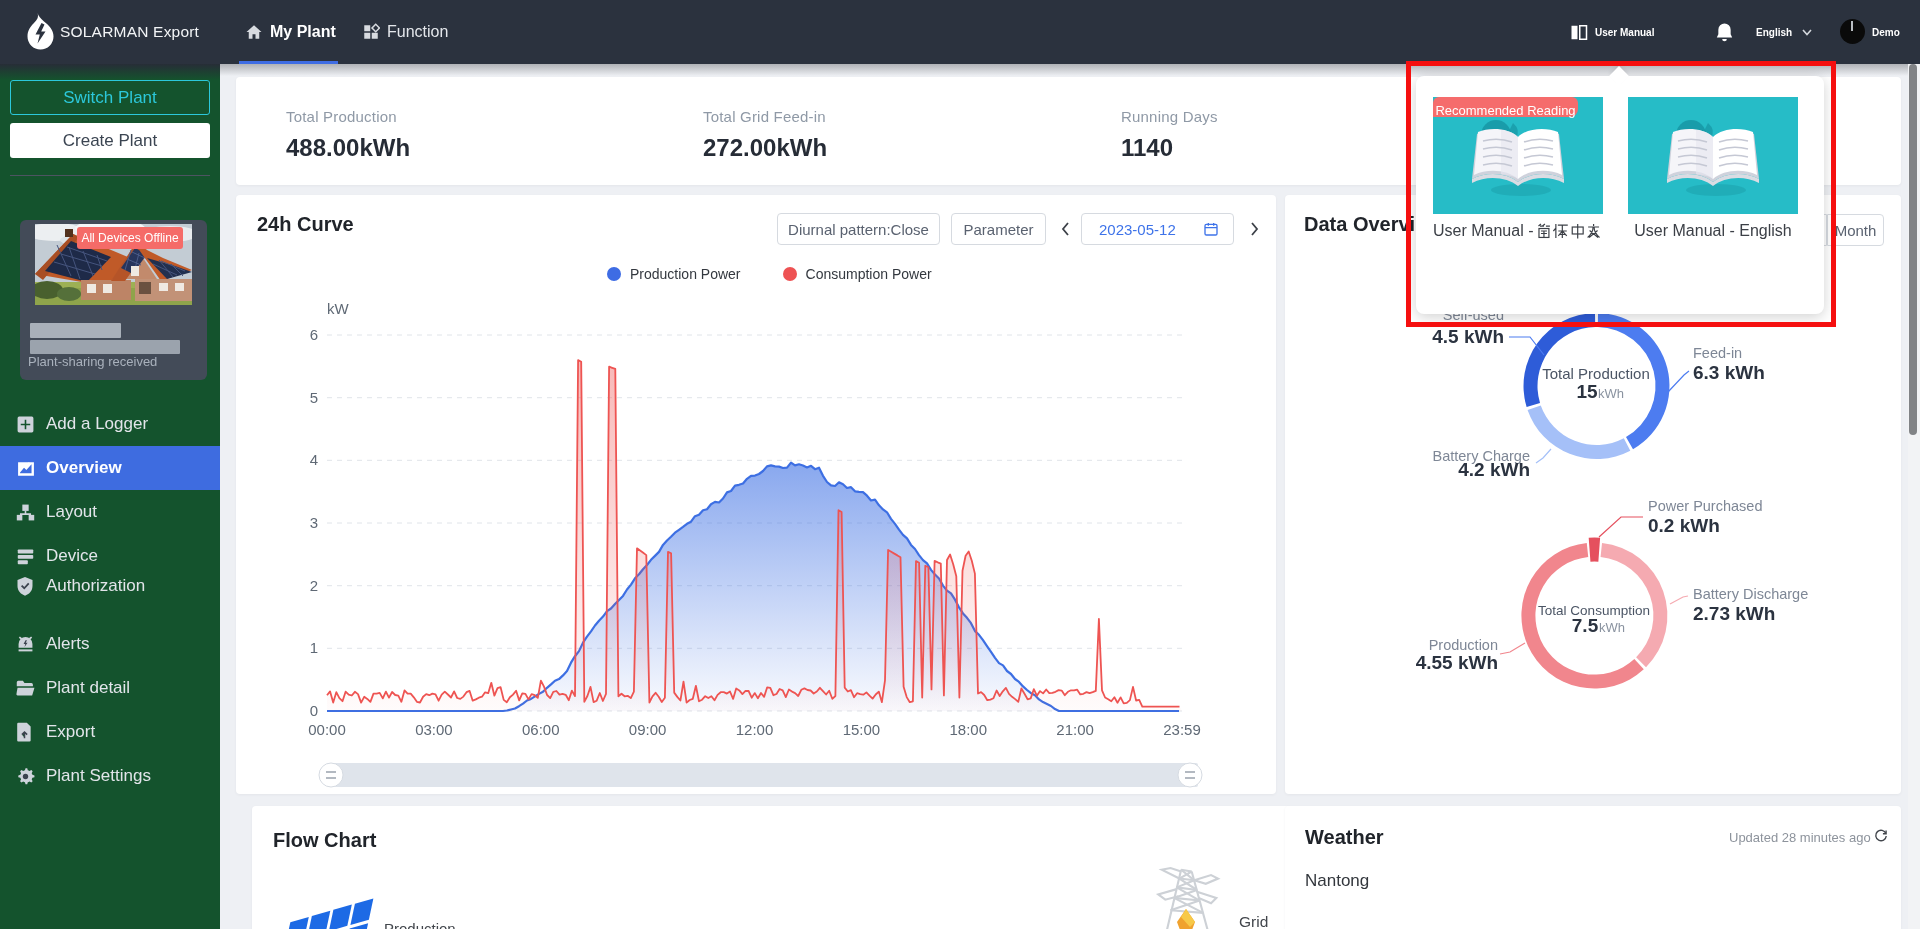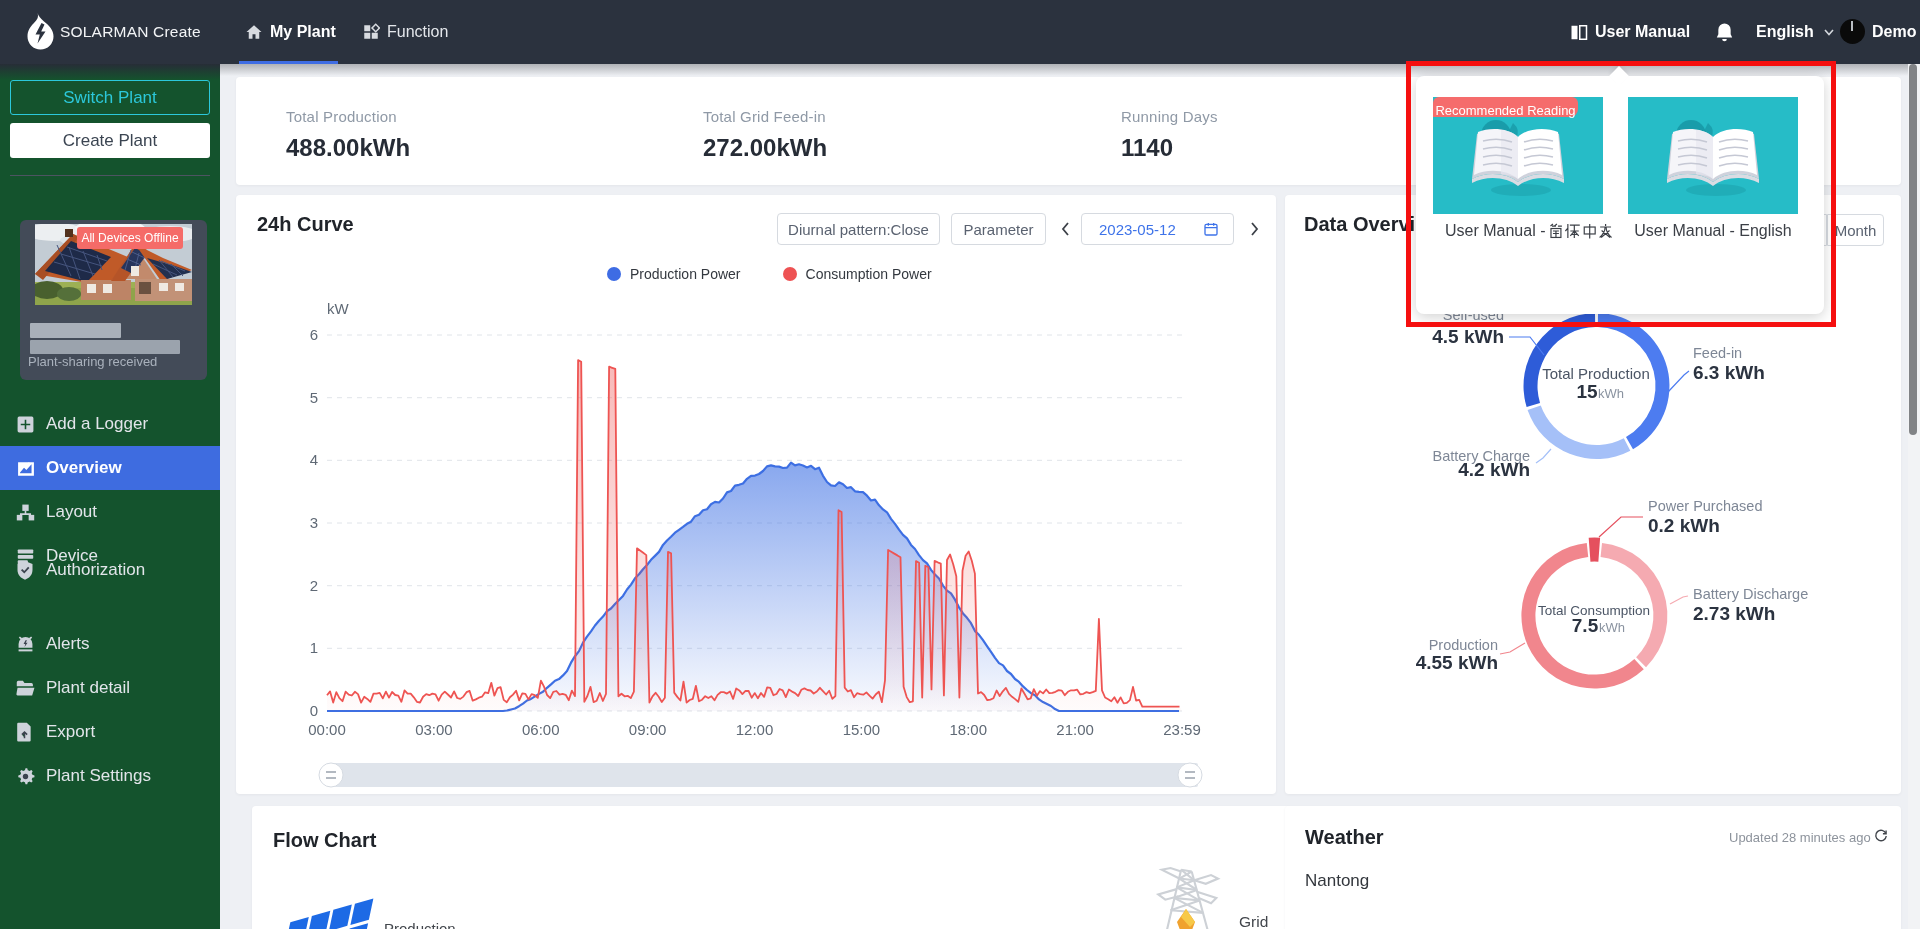--- a/index.html
+++ b/index.html
@@ -9,21 +9,21 @@
 
 
 #nav { position:absolute; left:0; top:0; width:1920px; height:64px; background:#2b323e; z-index:30; }
 #nav .logo { position:absolute; left:27px; top:13px; width:27px; height:38px; }
 #nav .brand { position:absolute; left:60px; top:23px; color:#f2f4f6; font-size:15.5px; letter-spacing:0.2px; }
 .tab { position:absolute; top:0; height:64px; display:flex; align-items:center; color:#fff; font-weight:bold; font-size:16px; }
 .tab svg { margin-right:7px; }
 #tab1 { left:245px; }
 #tab2 { left:362px; }
 #tabline { position:absolute; left:239px; top:61px; width:99px; height:3px; background:#3f6de4; }
-.navr { position:absolute; top:0; height:64px; display:flex; align-items:center; color:#fff; font-weight:bold; font-size:16px; }
+.navr { position:absolute; top:0; height:64px; display:flex; align-items:center; color:#fff; font-weight:bold; font-size:10px; }
 #um { left:1570px; } #um svg { margin-right:7px; }
 #bell { left:1715px; }
 #eng { left:1756px; } #eng .chev { margin-left:10px; display:flex; }
 #avatar { position:absolute; left:1840px; top:19px; width:25px; height:25px; border-radius:50%; background:#0a0a0a; }
 #avatar:after { content:""; position:absolute; left:11px; top:2px; width:2px; height:10px; background:#b9bdc2; }
 #demo { left:1872px; }
 
 
 #side { position:absolute; left:0; top:64px; width:220px; height:865px; background:#14532d; z-index:20; }
 #side .shade { position:absolute; left:0; top:0; width:220px; height:16px; background:linear-gradient(#272d37,rgba(60,67,79,0)); }
@@ -67,21 +67,21 @@
 </style>
 </head>
 <body>
 <div id="app">
 
   <div id="nav">
     <svg class="logo" viewBox="0 0 27 38">
       <path fill-rule="evenodd" fill="#fff" d="M10.5 0 C12 4 10 7 7 10 C3.5 13.5 0.5 17.5 0.5 23.5 a13 13 0 0 0 26 0 C26.5 17 22 12.5 17 8.5 C13.5 5.5 11.5 3 10.5 0 Z
       M14.5 10 L8.5 21.5 L12.8 21.5 L10.5 30.5 L18.5 18.5 L14.2 18.5 L17.5 11.5 Z"></path>
     </svg>
-    <div class="brand">SOLARMAN Create</div>
+    <div class="brand">SOLARMAN Export</div>
     <div class="tab" id="tab1">
       <svg width="18" height="18" viewBox="0 0 24 24" fill="#d8dbe0">
           <path d="M12 3 L22 12 H19 V21 H14 V15 H10 V21 H5 V12 H2 Z"></path>
         </svg>
       My Plant
     </div>
     <div class="tab" id="tab2" style="color:#e4e7eb; font-weight:normal;">
       <svg width="18" height="18" viewBox="0 0 24 24" fill="#d8dbe0">
           <rect x="3" y="3" width="8" height="8"></rect>
           <rect x="3" y="13" width="8" height="8"></rect>
@@ -198,21 +198,21 @@
         <span>Layout</span>
       </div>
     <div class="mi" style="top:470px;">
         <svg width="19" height="17" viewBox="0 0 24 22" fill="#ced3db">
           <rect x="2" y="2" width="20" height="5" rx="1"></rect>
           <rect x="2" y="9" width="20" height="5" rx="1"></rect>
           <rect x="2" y="16" width="13" height="5" rx="1"></rect>
         </svg>
         <span>Device</span>
       </div>
-    <div class="mi" style="top:484px;padding-left:13px;">
+    <div class="mi" style="top:500px;padding-left:13px;">
         <svg width="18" height="20" viewBox="0 0 24 26">
           <path d="M12 1 L22 5 V13 C22 20 17 24 12 26 C7 24 2 20 2 13 V5 Z" fill="#ced3db"></path>
           <path d="M7.5 12.5 L11 16 L17 9.5" stroke="#3c434f" stroke-width="2.4" fill="none"></path>
         </svg>
         <span>Authorization</span>
       </div>
     <div class="mi" style="top:558px;">
         <svg width="19" height="20" viewBox="0 0 24 26">
           <path d="M12 4 a9 9 0 0 1 9 9 v5 h-18 v-5 a9 9 0 0 1 9 -9 Z" fill="#ced3db"></path>
           <rect x="3" y="20" width="18" height="2.6" fill="#ced3db"></rect>
@@ -441,21 +441,21 @@
 <path d="M85 40 C76 31 57 30 45 35 L41 78 C55 71 75 73 85 82 Z" fill="#f5f5f9"></path>
 <path d="M85 40 C94 31 113 30 125 35 L129 78 C115 71 95 73 85 82 Z" fill="#ffffff"></path>
 <path d="M85 40 C80 35 73 33 68 33 L68 77 C74 78 81 79 85 82 Z" fill="#e7e7ef" opacity="0.65"></path>
 <g stroke="#c5c8d4" stroke-width="1.4" fill="none">
 <path d="M50 44 q15 -4 29 1 M50 52 q15 -4 29 1 M50 60 q15 -4 29 1 M50 68 q15 -4 29 1"></path>
 <path d="M120 44 q-15 -4 -29 1 M120 52 q-15 -4 -29 1 M120 60 q-15 -4 -29 1 M120 68 q-15 -4 -29 1"></path>
 </g>
 <path d="M39 82 C54 74 74 76 85 85 C96 76 116 74 131 82 L131 86 C116 78 96 80 85 89 C74 80 54 78 39 86 Z" fill="#dadce3"></path>
 </svg></div>
     <div id="badge">Recommended Reading</div>
-    <div class="umlabel" style="left:29px; display:flex; align-items:center;">User Manual -<svg width="66" height="16" viewBox="0 0 66 16" style="margin-left:4px;">
+    <div class="umlabel" style="left:17px; display:flex; align-items:center;">User Manual -<svg width="66" height="16" viewBox="0 0 66 16" style="margin-left:4px;">
 <g stroke="#3c4047" stroke-width="1.2" fill="none">
 
 <path d="M1.5 3 L4 1 M5.5 3 L8 1 M3 3 H7 M9 3 H13"></path>
 <rect x="2" y="5.5" width="10" height="9"></rect>
 <path d="M4 8 H10 M4 10.5 H10 M7 8 V14.5"></path>
 
 <path d="M19 1 V15 M19 5 L16.5 8 M21 2 H31 M25.5 2 V15 M21.5 8 H30 M25.5 8 L21.5 13 M25.5 8 L30 13 M23 11.5 H28.5"></path>
 
 <rect x="35.5" y="4" width="11" height="7"></rect>
 <path d="M41 1 V15.5"></path>

